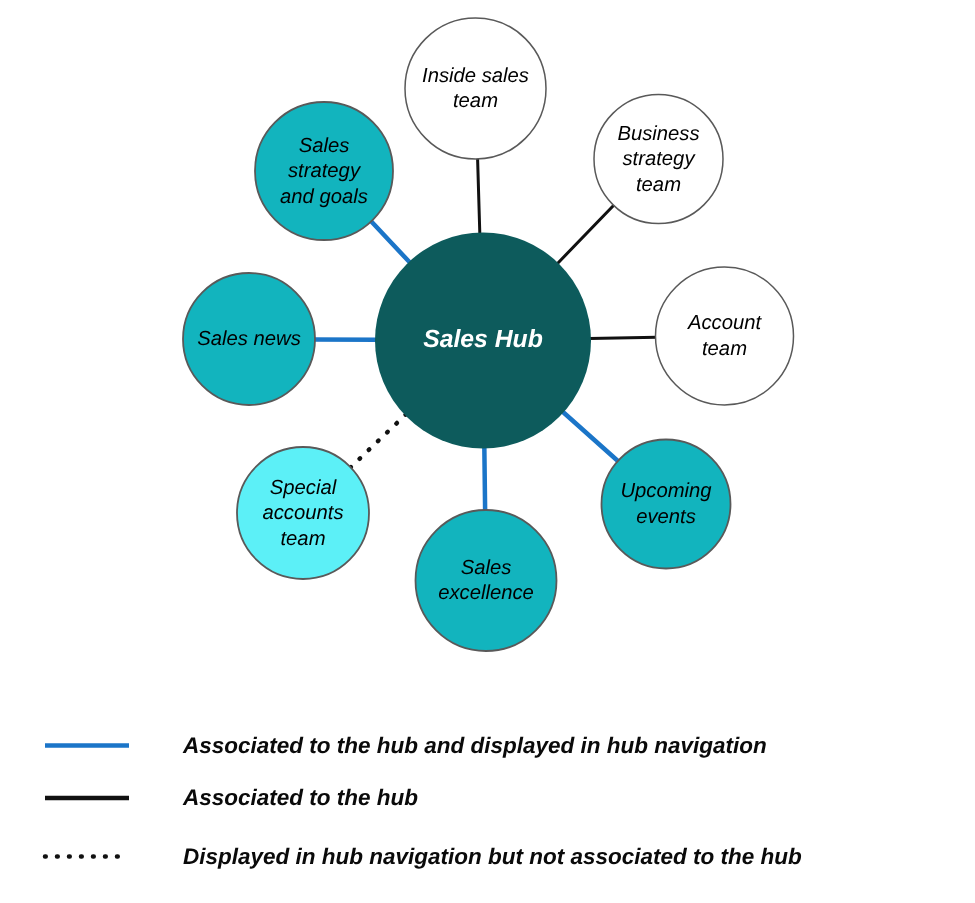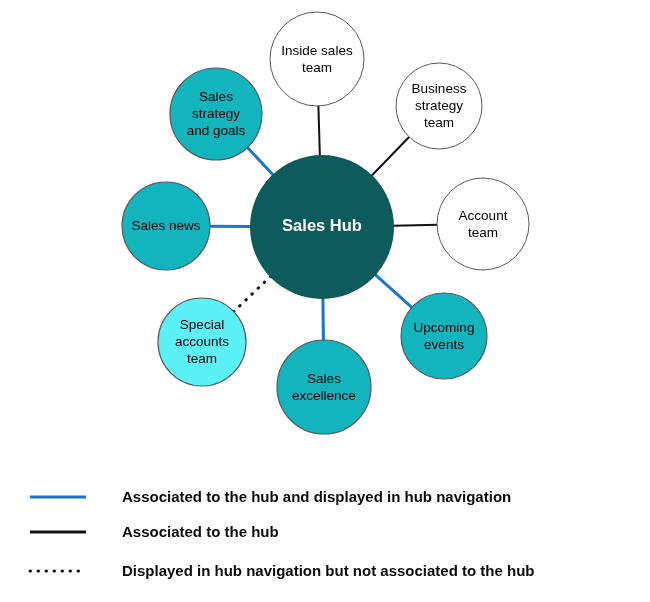--- a/index.html
+++ b/index.html
@@ -10,20 +10,21 @@
     width: 650px;
     height: 602px;
     background: #ffffff;
     font-family: "Liberation Sans", sans-serif;
     overflow: hidden;
   }
   #diagram-root {
     position: relative;
     width: 650px;
     height: 602px;
+    font-style: italic;
   }
   svg#hub-diagram {
     display: block;
     width: 650px;
     height: 602px;
   }
   .node-label {
     font-family: "Liberation Sans", sans-serif;
     font-size: 13.5px;
     fill: #000000;

